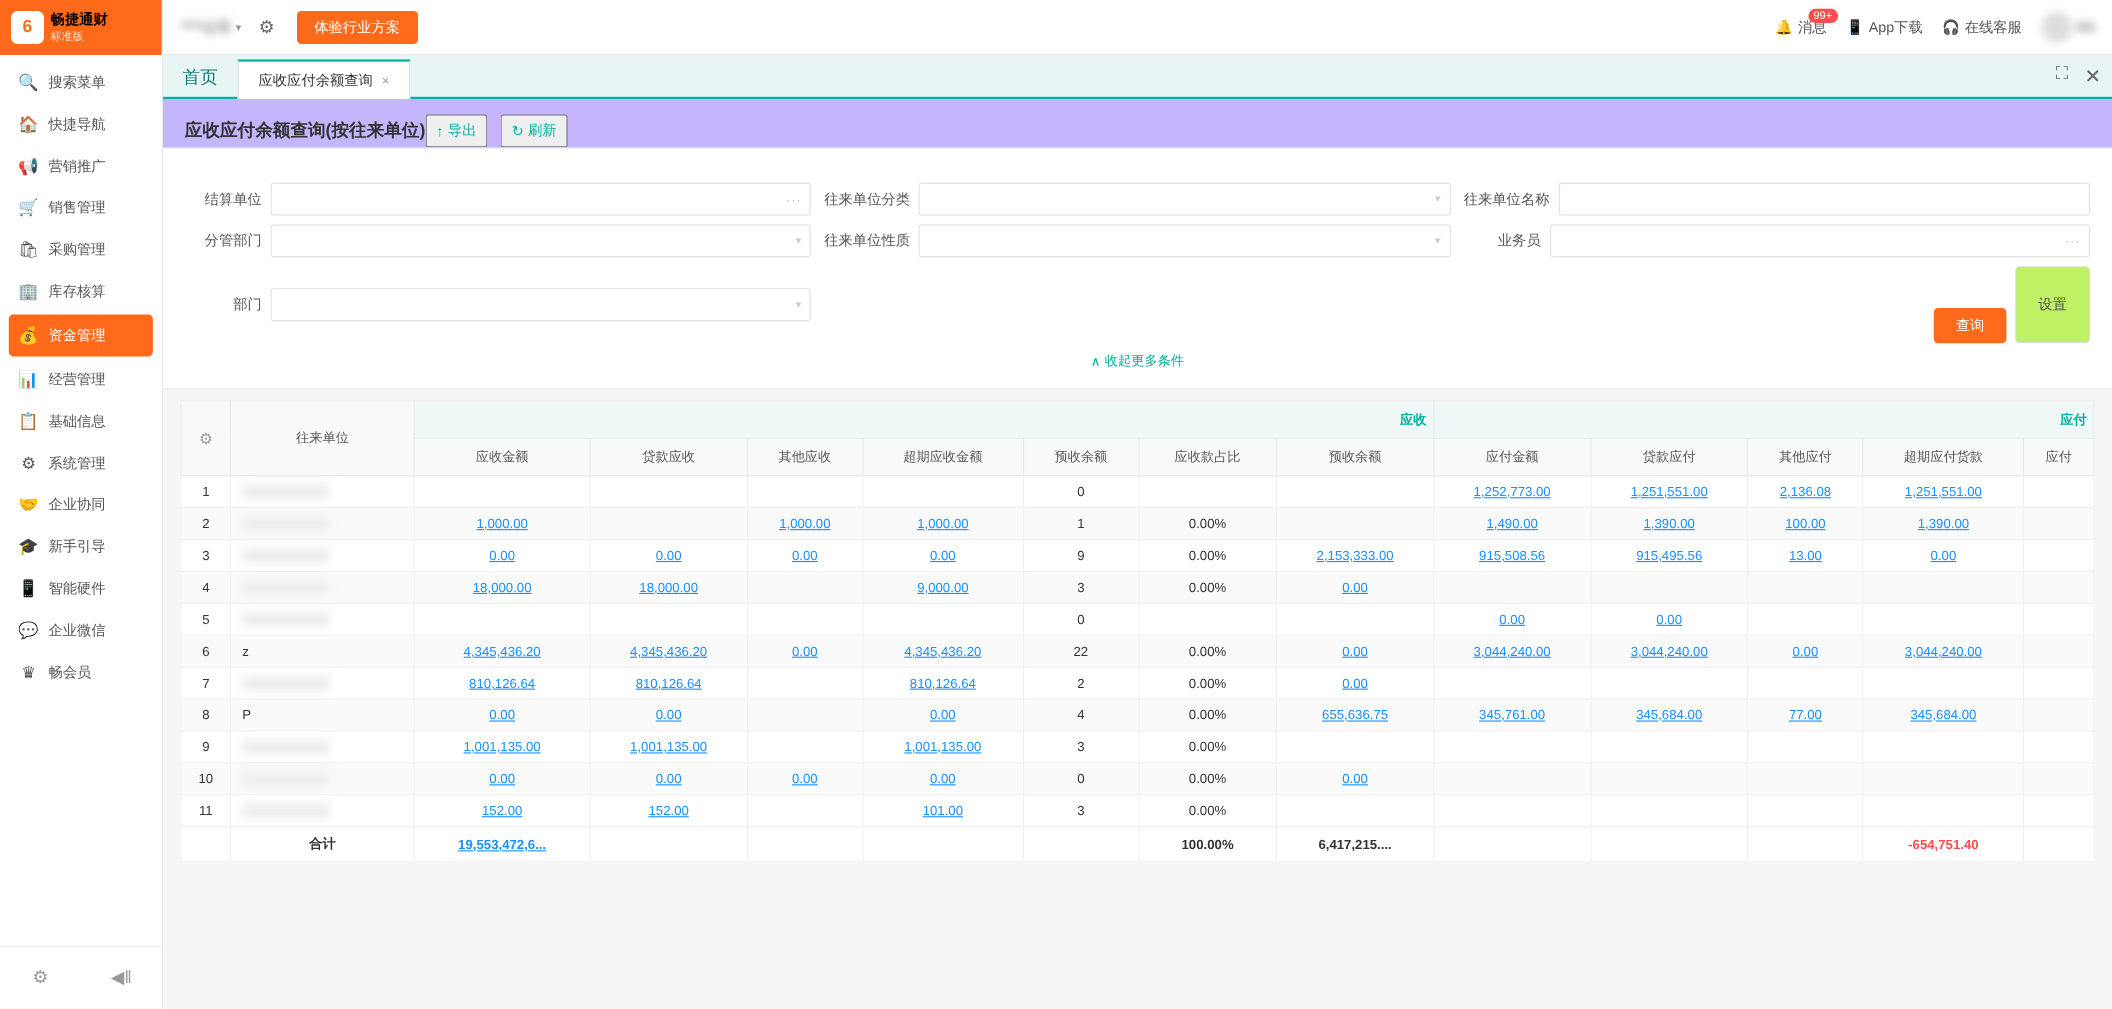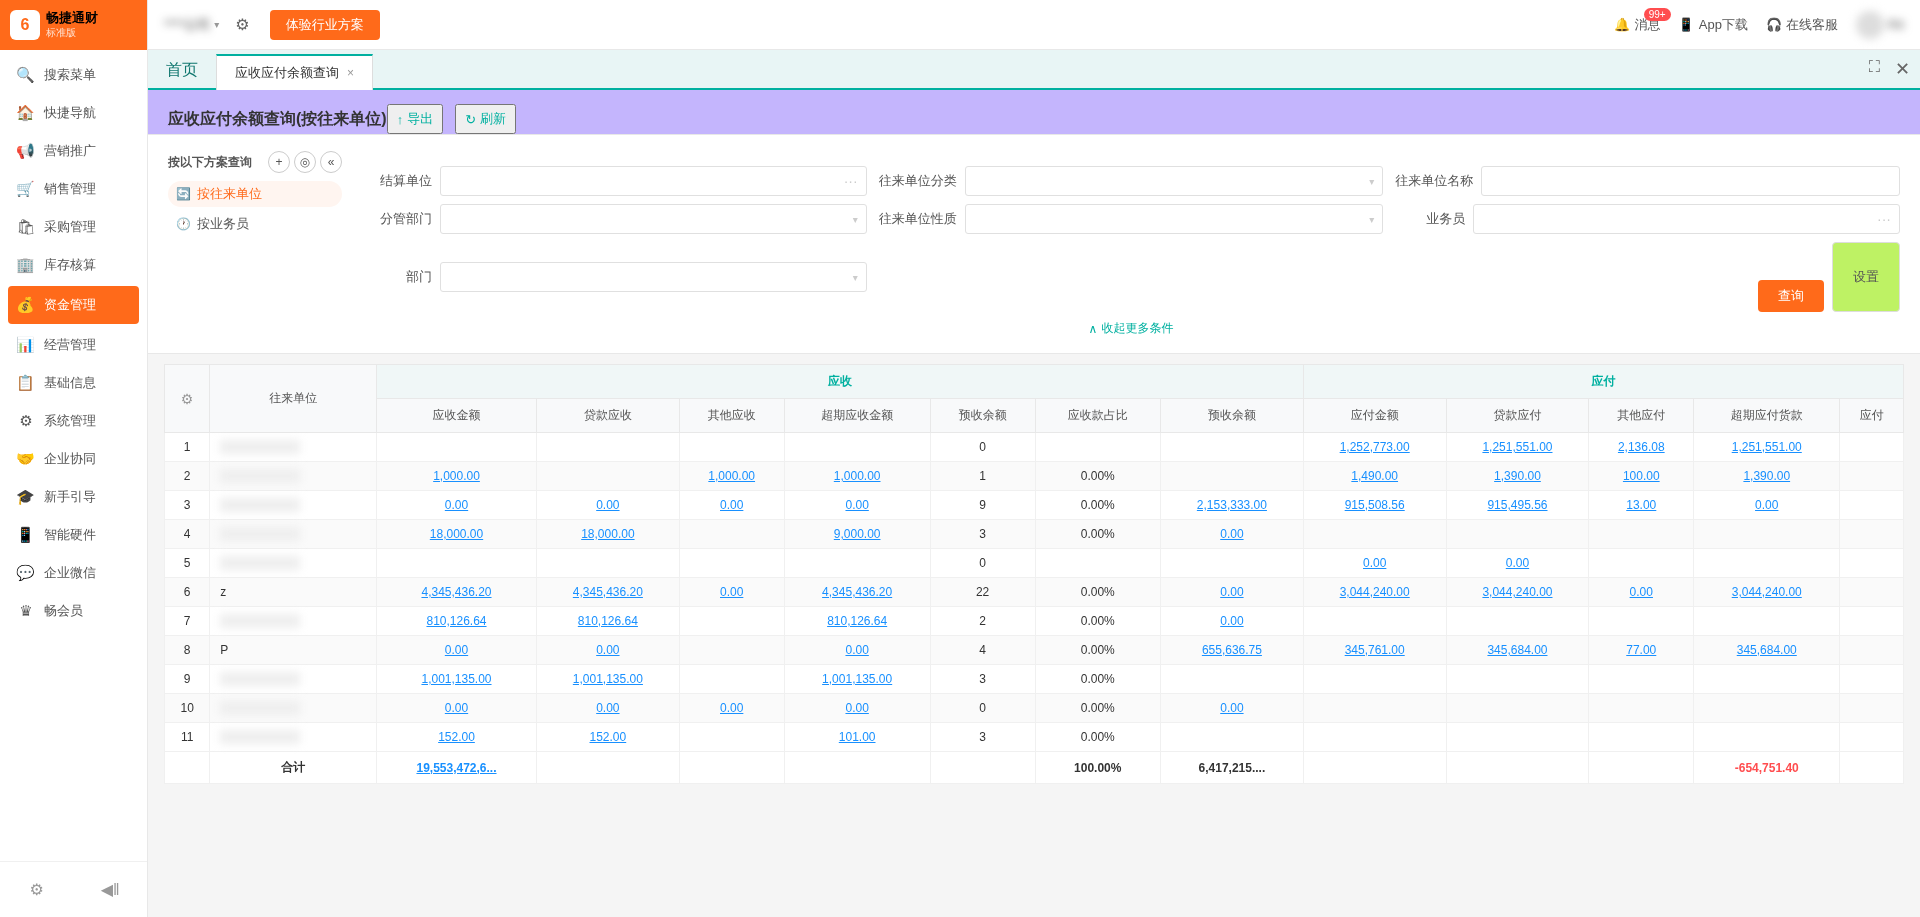--- a/index.html
+++ b/index.html
@@ -115,21 +115,21 @@
     .sub-nav-item.active { background: #fff5f0; color: #ff6a1a; }
     .sub-nav-icon { font-size: 12px; }
 
     
     .table-area { flex: 1; overflow: auto; padding: 10px 16px; }
     .data-table { width: 100%; border-collapse: collapse; background: #fff; font-size: 12px; }
     .data-table th {
       background: #f8f9fa; color: #555; text-align: center; padding: 8px 6px;
       border: 1px solid #e8e8e8; font-weight: normal; white-space: nowrap;
     }
-    .data-table th.group-header { background: #f0f7f7; color: #00b0a0; font-weight: bold; }
+    .data-table th.group-header { background: #f0f7f7; color: #00b0a0; font-weight: bold; text-align: right; }
     .data-table td {
       padding: 7px 6px; border: 1px solid #f0f0f0; text-align: center; white-space: nowrap; color: #333;
     }
     .data-table td.num-link { color: #1890ff; text-decoration: underline; cursor: pointer; }
     .data-table tr:nth-child(odd) td { background: #fff; }
     .data-table tr:nth-child(even) td { background: #fafafa; }
     .data-table .footer-row td { background: #fff8f0; font-weight: bold; }
     .table-settings-icon { color: #999; cursor: pointer; font-size: 14px; }
     .negative { color: #ff4d4f !important; }
     .row-num { color: #999; }
@@ -273,38 +273,20 @@
       <button class="page-action-btn">
         <span>↻</span>
         <span>刷新</span>
       </button>
     </div>
   </div>
 
   <div class="search-area">
     <div style="display:flex; gap:20px; align-items:flex-start;">
 
-      <div style="min-width:110px; padding-top:4px;">
-        <div class="search-row" style="margin-bottom:8px;">
-          <span style="font-size:12px;color:#555;font-weight:bold;">按以下方案查询</span>
-          <div class="search-add-btns">
-            <div class="search-circle-btn">+</div>
-            <div class="search-circle-btn">◎</div>
-            <div class="search-circle-btn">«</div>
-          </div>
-        </div>
-        <div class="sub-nav-item active" style="margin-bottom:4px;">
-          <span class="sub-nav-icon" style="color:#ff6a1a;">🔄</span>
-          <span>按往来单位</span>
-        </div>
-        <div class="sub-nav-item">
-          <span class="sub-nav-icon">🕐</span>
-          <span>按业务员</span>
-        </div>
-      </div>
 
       <div style="flex:1;">
 
         <div style="display:grid;grid-template-columns:1fr 1fr 1fr;gap:12px;margin-bottom:8px;align-items:center;margin-top:19px;">
           <div class="field-group">
             <span class="field-label">结算单位</span>
             <div class="field-input" style="display:flex;align-items:center;justify-content:space-between;">
               <span></span>
               <span class="ellipsis-btn">···</span>
             </div>

